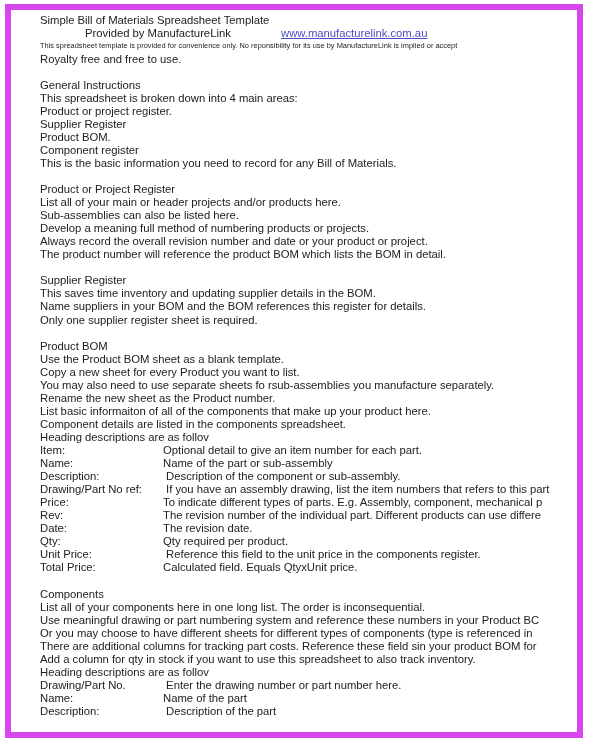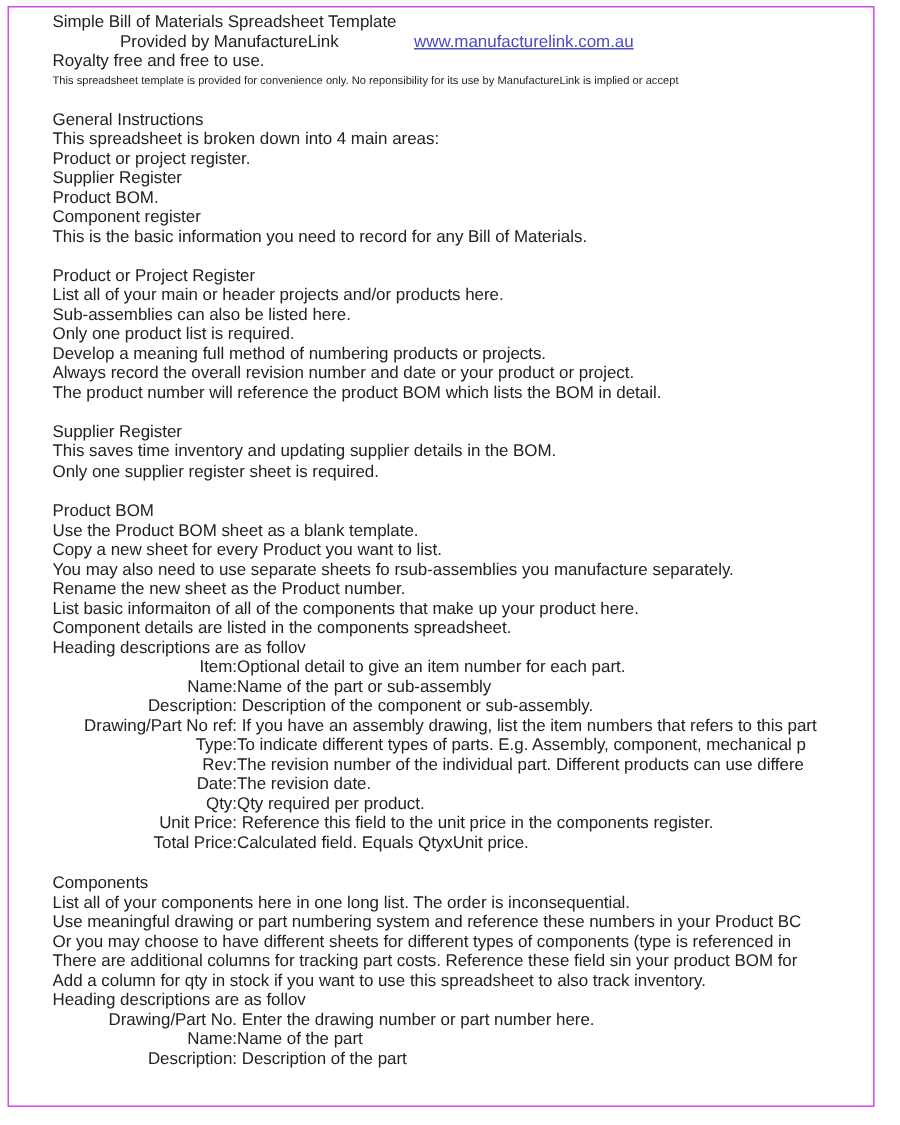--- a/index.html
+++ b/index.html
@@ -13,21 +13,21 @@
     font-family: "Liberation Sans", sans-serif;
     color: #222222;
     overflow: hidden;
   }
   #page {
     position: absolute;
     left: 5px;
     top: 4px;
     width: 578px;
     height: 734px;
-    border: 1px solid #d946ef;
+    border: 6px solid #d946ef;
     background: #ffffff;
     box-sizing: border-box;
     overflow: hidden;
   }
   #content {
     position: absolute;
     left: 29px;
     top: 4px;
     width: 552px;
     overflow: hidden;
@@ -61,85 +61,84 @@
     color: #4a4ac4;
     white-space: nowrap;
     text-decoration: underline;
   }
   .deflabel {
     display: inline-block;
     width: 123px;
     vertical-align: top;
     overflow: hidden;
     white-space: nowrap;
-    text-align: right;
   }
   .defdesc {
     display: inline;
     white-space: nowrap;
   }
 </style>
 </head>
 <body>
 
 <div id="page">
   <div id="content">
 
     <div class="line">Simple Bill of Materials Spreadsheet Template</div>
 
     <div class="line hdrrow">
       <span>Provided by ManufactureLink</span><span class="url">www.manufacturelink.com.au</span>
     </div>
 
+    <div class="line small">This spreadsheet template is provided for convenience only. No reponsibility for its use by ManufactureLink is implied or accept</div>
+
     <div class="line">Royalty free and free to use.</div>
-
-    <div class="line small">This spreadsheet template is provided for convenience only. No reponsibility for its use by ManufactureLink is implied or accept</div>
 
     <div class="gap"></div>
 
     <div class="line">General Instructions</div>
     <div class="line">This spreadsheet is broken down into 4 main areas:</div>
     <div class="line">Product or project register.</div>
     <div class="line">Supplier Register</div>
     <div class="line">Product BOM.</div>
     <div class="line">Component register</div>
     <div class="line">This is the basic information you need to record for any Bill of Materials.</div>
 
     <div class="gap"></div>
 
     <div class="line">Product or Project Register</div>
     <div class="line">List all of your main or header projects and/or products here.</div>
     <div class="line">Sub-assemblies can also be listed here.</div>
-    <div class="line">Only one product list is required.</div>
     <div class="line">Develop a meaning full method of numbering products or projects.</div>
     <div class="line">Always record the overall revision number and date or your product or project.</div>
     <div class="line">The product number will reference the product BOM which lists the BOM in detail.</div>
 
     <div class="gap"></div>
 
     <div class="line">Supplier Register</div>
     <div class="line">This saves time inventory and updating supplier details in the BOM.</div>
+    <div class="line">Name suppliers in your BOM and the BOM references this register for details.</div>
     <div class="line">Only one supplier register sheet is required.</div>
 
     <div class="gap"></div>
 
     <div class="line">Product BOM</div>
     <div class="line">Use the Product BOM sheet as a blank template.</div>
     <div class="line">Copy a new sheet for every Product you want to list.</div>
     <div class="line">You may also need to use separate sheets fo rsub-assemblies you manufacture separately.</div>
     <div class="line">Rename the new sheet as the Product number.</div>
     <div class="line">List basic informaiton of all of the components that make up your product here.</div>
     <div class="line">Component details are listed in the components spreadsheet.</div>
     <div class="line">Heading descriptions are as follov</div>
 
     <div class="line"><span class="deflabel">Item:</span><span class="defdesc">Optional detail to give an item number for each part.</span></div>
     <div class="line"><span class="deflabel">Name:</span><span class="defdesc">Name of the part or sub-assembly</span></div>
     <div class="line"><span class="deflabel">Description:</span><span class="defdesc"> Description of the component or sub-assembly.</span></div>
     <div class="line"><span class="deflabel">Drawing/Part No ref:</span><span class="defdesc"> If you have an assembly drawing, list the item numbers that refers to this part</span></div>
-    <div class="line"><span class="deflabel">Type:</span><span class="defdesc">To indicate different types of parts. E.g. Assembly, component, mechanical p</span></div>
+    <div class="line"><span class="deflabel">Price:</span><span class="defdesc">To indicate different types of parts. E.g. Assembly, component, mechanical p</span></div>
     <div class="line"><span class="deflabel">Rev:</span><span class="defdesc">The revision number of the individual part. Different products can use differe</span></div>
     <div class="line"><span class="deflabel">Date:</span><span class="defdesc">The revision date.</span></div>
     <div class="line"><span class="deflabel">Qty:</span><span class="defdesc">Qty required per product.</span></div>
     <div class="line"><span class="deflabel">Unit Price:</span><span class="defdesc"> Reference this field to the unit price in the components register.</span></div>
     <div class="line"><span class="deflabel">Total Price:</span><span class="defdesc">Calculated field. Equals QtyxUnit price.</span></div>
 
     <div class="gap"></div>
 
     <div class="line">Components</div>
     <div class="line">List all of your components here in one long list. The order is inconsequential.</div>

